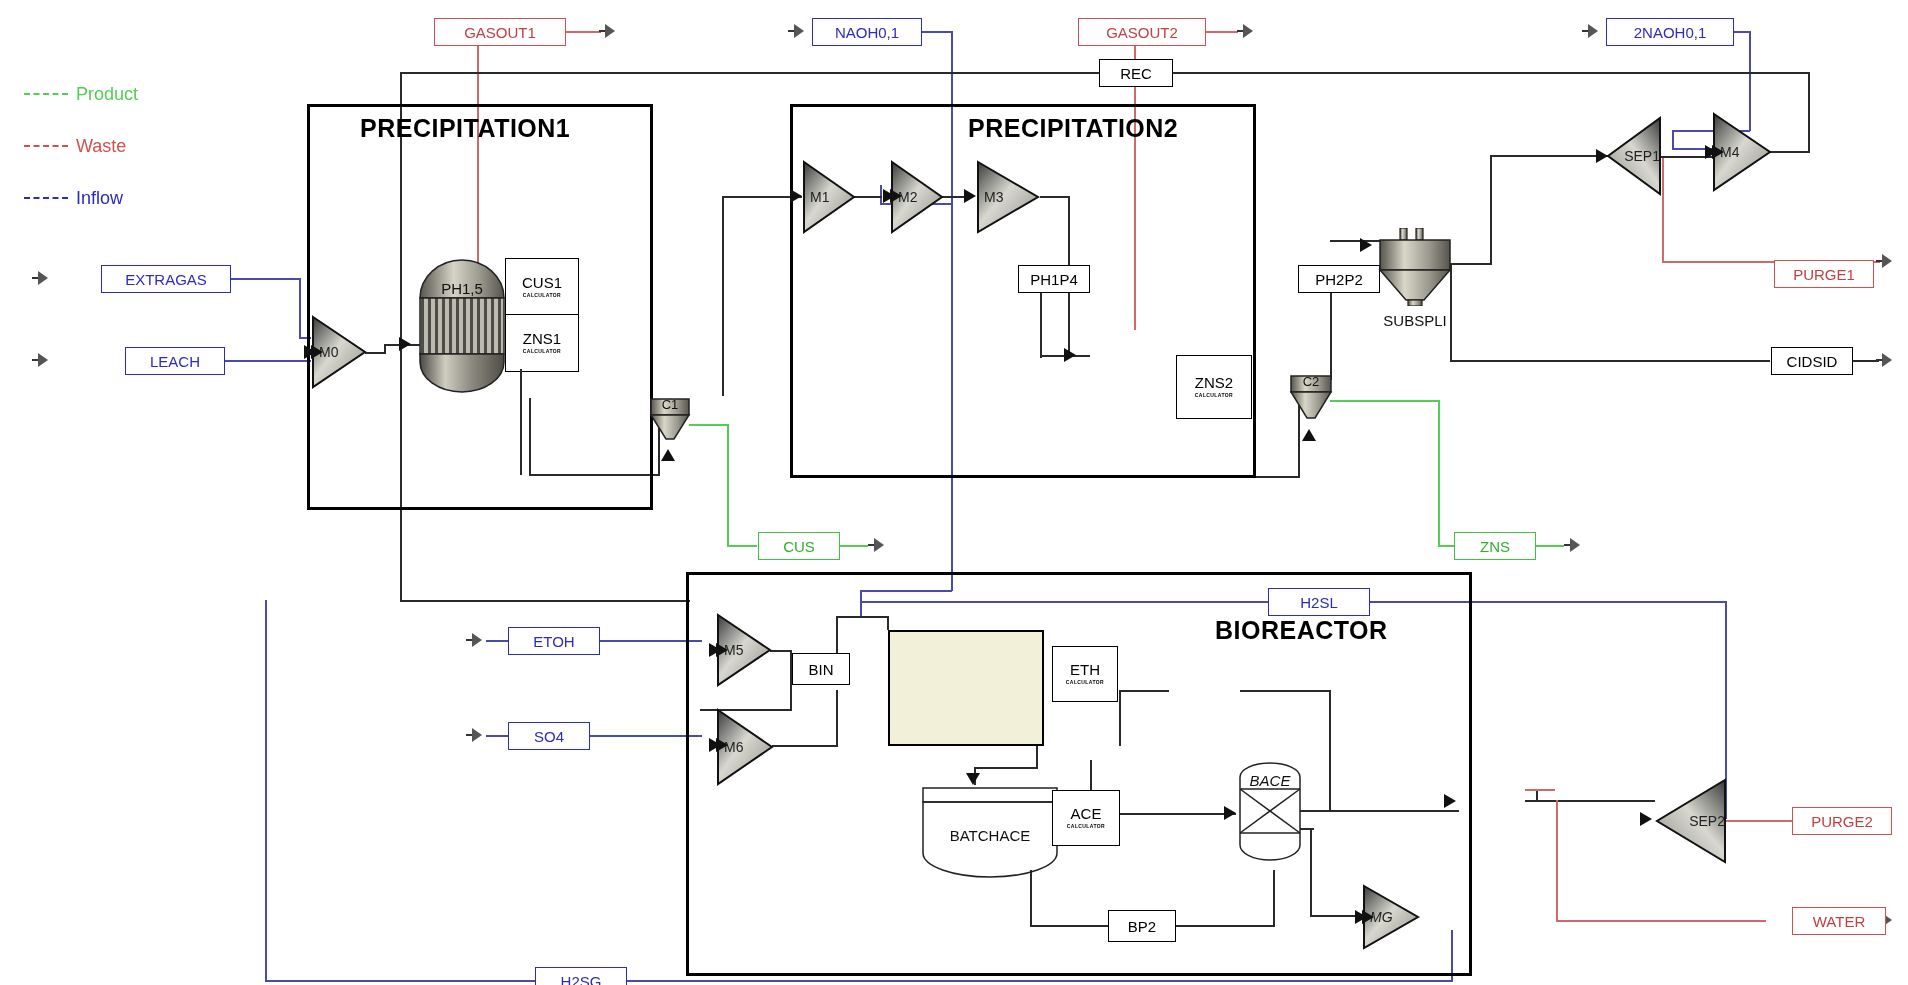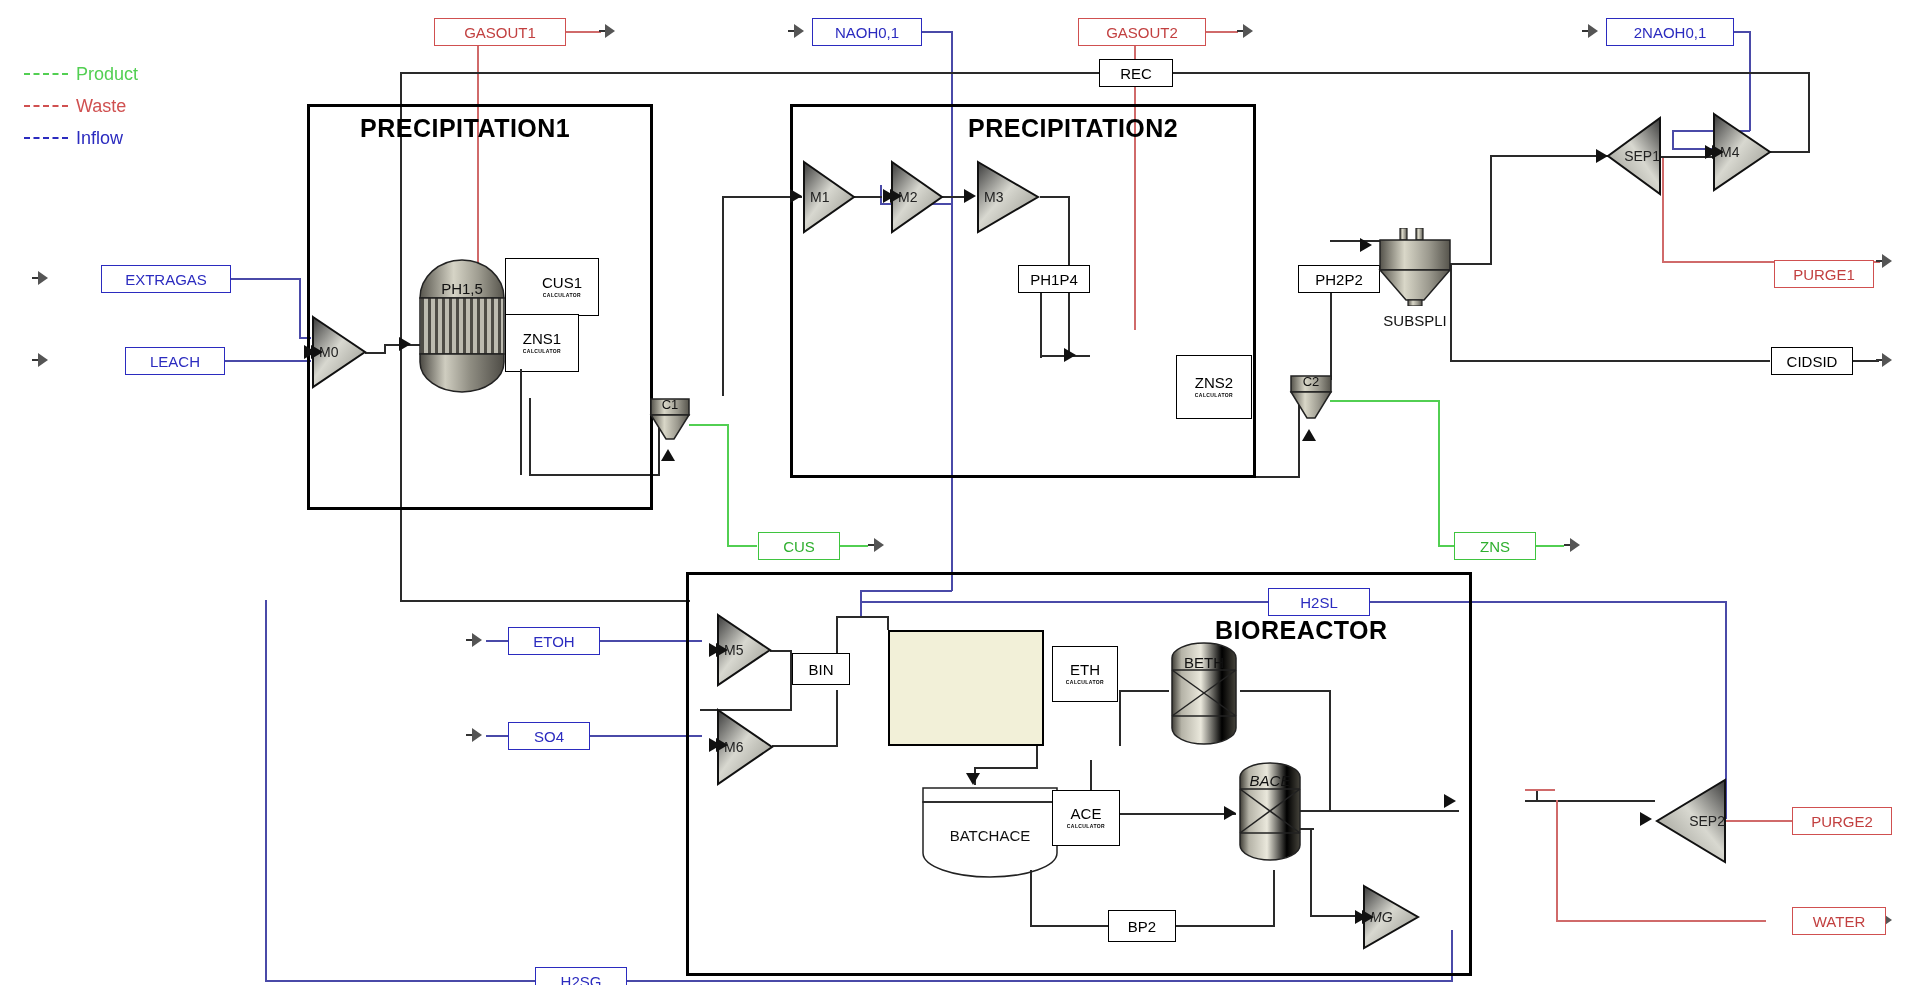--- a/index.html
+++ b/index.html
@@ -4,21 +4,21 @@
 <style>
   html,body{margin:0;padding:0;background:#ffffff;}
   body{font-family:"Liberation Sans",sans-serif;}
   #canvas{position:relative;width:1908px;height:985px;background:#fff;overflow:hidden;}
 
   
   .abs{position:absolute;box-sizing:border-box;}
 
   
   .legend{position:absolute;left:24px;top:58px;}
-  .legend-row{display:flex;align-items:center;height:32px;}
+  .legend-row{display:flex;align-items:center;height:32px;margin-top:20px;}
   .legend-dash{width:44px;height:0;border-top:2px dashed currentColor;margin-right:8px;}
   .legend-label{font-size:18px;line-height:18px;}
 
   
   .section{position:absolute;border:3px solid #000;background:transparent;}
   .section-title{position:absolute;font-weight:bold;font-size:25px;letter-spacing:.5px;color:#000;white-space:nowrap;}
 
   
   .slabel{position:absolute;border:1.5px solid #000;background:#fff;display:flex;align-items:center;
           justify-content:center;font-size:15px;color:#000;white-space:nowrap;height:26px;padding:0 7px;}
@@ -402,21 +402,21 @@
         </pattern>
       </defs>
       <path d="M6 40 A42 38 0 0 1 90 40 Z" fill="url(#gDome)" stroke="#222" stroke-width="1.5"></path>
       <rect x="6" y="40" width="84" height="56" fill="url(#stripes)" stroke="#222" stroke-width="1.5"></rect>
       <path d="M6 96 L6 104 A42 30 0 0 0 90 104 L90 96 Z" fill="url(#gBody)" stroke="#222" stroke-width="1.5"></path>
     </svg>
     <span class="vlabel" style="top:22px;">PH1,5</span>
   </div>
   <div class="arrow abs" style="left:399px;top:337px;"></div>
 
-  <div class="calcbox" style="left:505px;top:258px;width:72px;height:56px;padding-left:20px;">
+  <div class="calcbox" style="left:505px;top:258px;width:72px;height:56px;">
     <span class="cname">CUS1</span>
     <span class="csub">CALCULATOR</span>
   </div>
   <div class="calcbox" style="left:505px;top:314px;width:72px;height:56px;">
     <span class="cname">ZNS1</span>
     <span class="csub">CALCULATOR</span>
   </div>
   <div class="ln v abs" style="left:520px;top:369px;height:106px;"></div>
 
   <div class="vessel" style="left:648px;top:395px;width:44px;height:50px;">
@@ -478,39 +478,20 @@
       <path d="M3 17 L3 68 A67 24 0 0 0 137 68 L137 17 Z" fill="url(#gTank)" stroke="#222" stroke-width="1.5"></path>
     </svg>
     <span class="vlabel" style="top:42px;">BATCHACE</span>
   </div>
 
   <div class="calcbox" style="left:1052px;top:790px;width:66px;height:54px;">
     <span class="cname">ACE</span>
     <span class="csub">CALCULATOR</span>
   </div>
 
-  <div class="vessel" style="left:1168px;top:640px;width:72px;height:108px;">
-    <svg width="72" height="108" viewBox="0 0 72 108">
-      <defs>
-          <linearGradient id="gCol" x1="0" y1="0" x2="1" y2="0">
-        <stop offset="0%" stop-color="#3f3d36"></stop>
-            <stop offset="15%" stop-color="#b5b3a7"></stop>
-        <stop offset="45%" stop-color="#eae8dc"></stop>
-            <stop offset="78%" stop-color="#94928६"></stop>
-        <stop offset="100%" stop-color="#45433b"></stop>
-          </linearGradient>
-        </defs>
-      <path d="M4 18 A32 15 0 0 1 68 18 L68 88 A32 16 0 0 1 4 88 Z" fill="url(#gCol)" stroke="#222" stroke-width="1.5"></path>
-      <line x1="4" y1="30" x2="68" y2="30" stroke="#222" stroke-width="1.5"></line>
-      <line x1="4" y1="76" x2="68" y2="76" stroke="#222" stroke-width="1.5"></line>
-      <line x1="4" y1="30" x2="68" y2="76" stroke="#222" stroke-width="1.5"></line>
-      <line x1="68" y1="30" x2="4" y2="76" stroke="#222" stroke-width="1.5"></line>
-    </svg>
-    <span class="vlabel" style="top:14px;">BETH</span>
-  </div>
 
   <div class="vessel" style="left:1236px;top:760px;width:68px;height:104px;font-style:italic;">
     <svg width="68" height="104" viewBox="0 0 68 104">
       <path d="M4 17 A30 14 0 0 1 64 17 L64 85 A30 15 0 0 1 4 85 Z" fill="url(#gCol)" stroke="#222" stroke-width="1.5"></path>
       <line x1="4" y1="29" x2="64" y2="29" stroke="#222" stroke-width="1.5"></line>
       <line x1="4" y1="73" x2="64" y2="73" stroke="#222" stroke-width="1.5"></line>
       <line x1="4" y1="29" x2="64" y2="73" stroke="#222" stroke-width="1.5"></line>
       <line x1="64" y1="29" x2="4" y2="73" stroke="#222" stroke-width="1.5"></line>
     </svg>
     <span class="vlabel" style="top:12px;">BACE</span>

